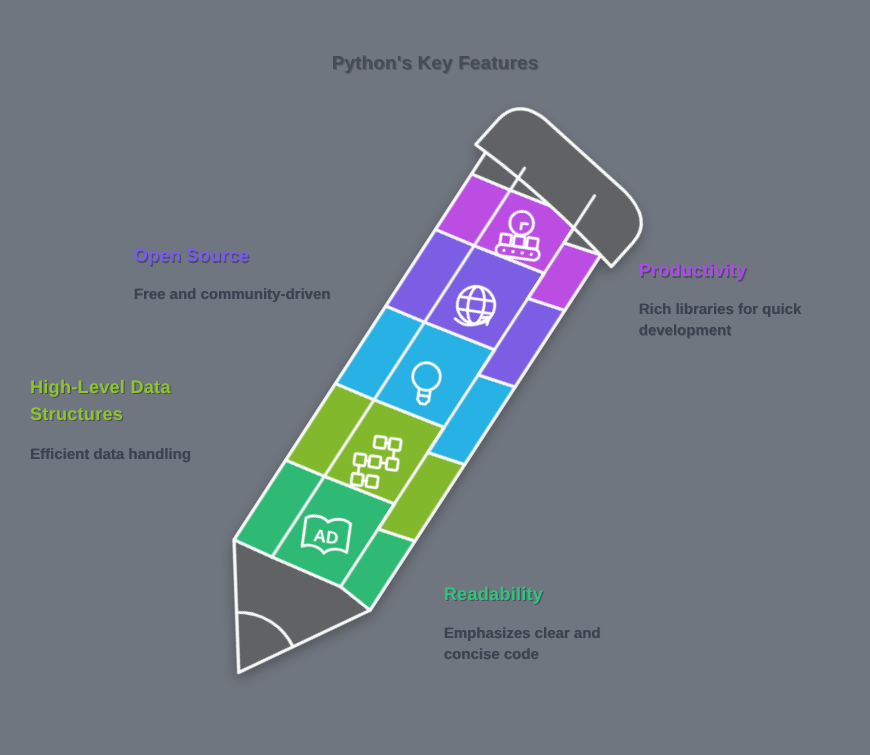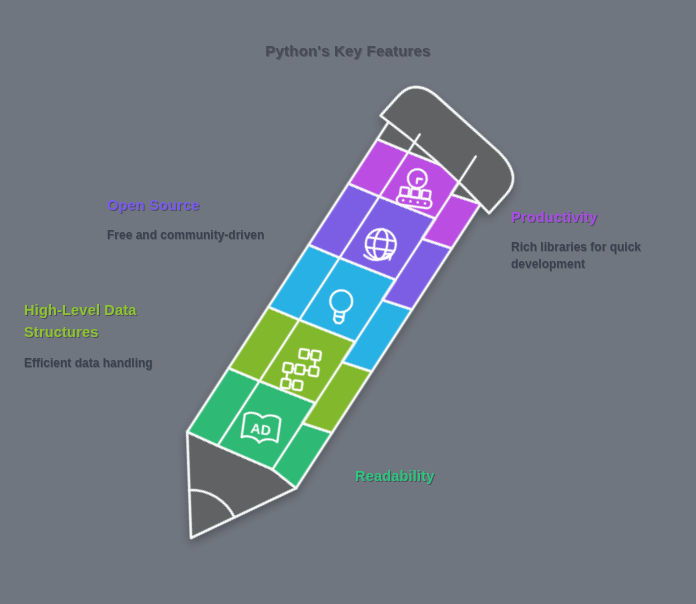--- a/index.html
+++ b/index.html
@@ -134,15 +134,16 @@
   </div>
 
   <div class="feature f-highlevel">
     <h3 style="color: rgb(143, 197, 44);">High-Level Data Structures</h3>
     <p>Efficient data handling</p>
   </div>
 
 
   <div class="feature f-readability">
     <h3 style="color: rgb(47, 197, 125);">Readability</h3>
+    <p>Emphasizes clear and concise code</p>
   </div>
 
 </div>
 
 </body></html>

